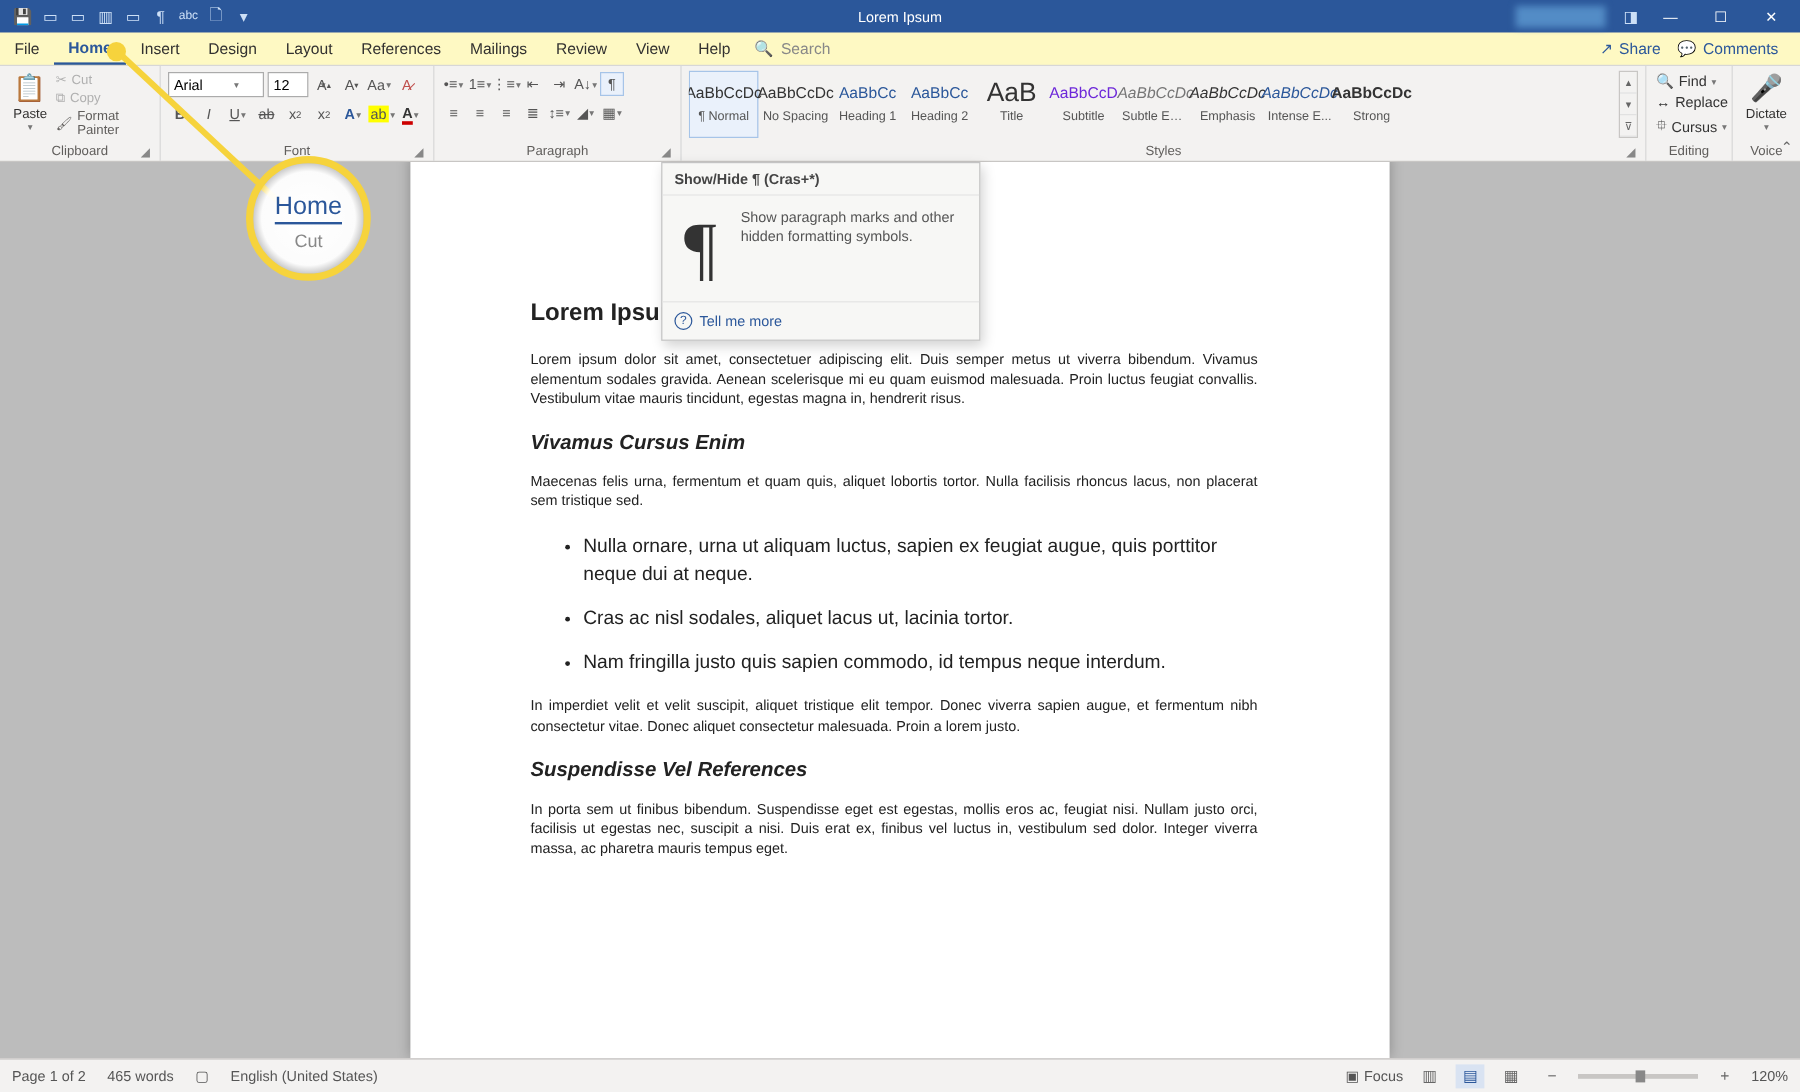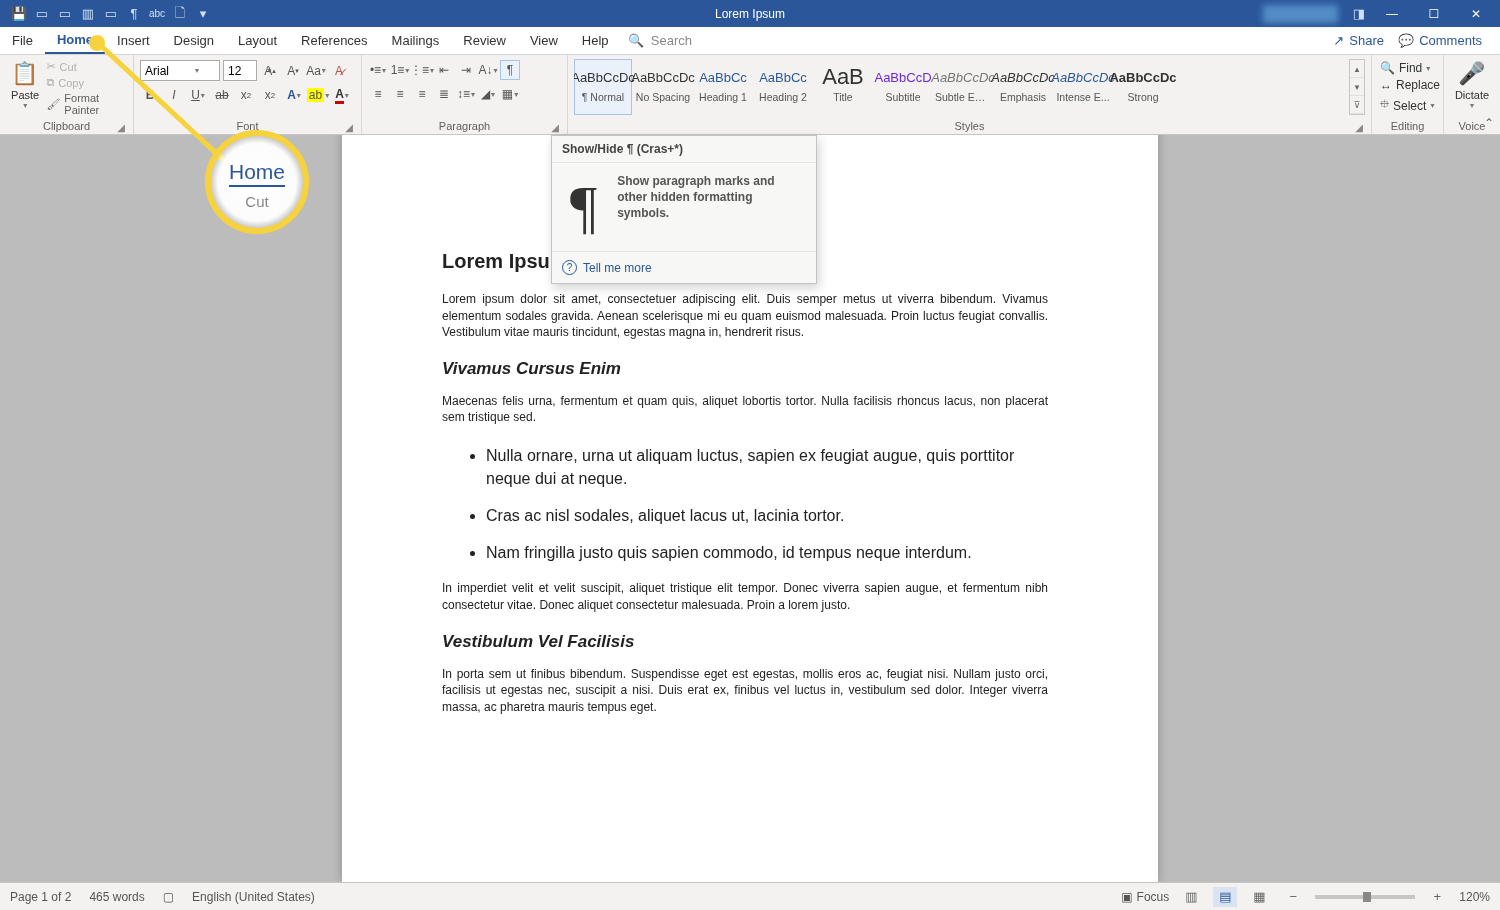--- a/index.html
+++ b/index.html
@@ -8,21 +8,21 @@
 
 .titlebar { height: 27px; background: #2b579a; display: flex; align-items: center; color: #fff; font-size: 12px; position: relative; }
 .qat { display: flex; gap: 1px; padding-left: 8px; }
 .qat-btn { width: 22px; height: 22px; display:flex; align-items:center; justify-content:center; color:#cde0f7; font-size:13px; cursor:pointer; }
 .title-center { position: absolute; left: 50%; transform: translateX(-50%); color:#fff; }
 .win-controls { margin-left:auto; display:flex; align-items:center; gap:2px; padding-right:4px;}
 .user-placeholder { width:75px; height:18px; background:#538cc6; filter:blur(3px); margin-right:8px;}
 .win-btn { width:40px; height:27px; display:flex; align-items:center; justify-content:center; color:#fff; font-size:12px; cursor:pointer; }
 
 
-.menubar { height: 28px; background: #ffffff; border-bottom:1px solid #d7d7d7; display:flex; align-items:center; font-size:13px; color:#323130; }
+.menubar { height: 28px; background: #fef9c3; border-bottom:1px solid #d7d7d7; display:flex; align-items:center; font-size:13px; color:#323130; }
 .menu-tab { padding: 0 12px; height:100%; display:flex; align-items:center; cursor:pointer; }
 .menu-tab.active { color:#2b579a; border-bottom:2px solid #2b579a; font-weight:600; }
 .menubar-right { margin-left:auto; display:flex; align-items:center; gap:14px; padding-right:18px; color:#2b579a; }
 .share-btn, .comments-btn { display:flex; align-items:center; gap:5px; font-size:13px; cursor:pointer; }
 .searchbox { display:flex; align-items:center; gap:6px; color:#605e5c; margin-left:8px;}
 
 
 .ribbon { height:80px; background:#f3f2f1; border-bottom:1px solid #c8c6c4; display:flex; position:relative; }
 .group { border-right:1px solid #d7d7d7; display:flex; flex-direction:column; padding:2px 6px 0 6px; }
 .group-content { flex:1; display:flex; align-items:flex-start; }
@@ -65,21 +65,21 @@
 .page p { font-size:12px; line-height:1.38; text-align:justify; margin-bottom:18px;}
 .page h2 { font-size:17px; font-style:italic; font-weight:700; font-family:Arial,sans-serif; margin-bottom:14px;}
 .page ul { list-style:disc; padding-left:44px; margin-bottom:16px;}
 .page ul li { font-size:16px; line-height:1.45; margin-bottom:14px;}
 
 
 .tooltip { position:absolute; left:551px; top:135px; width:266px; background:#f7f7f5; border:1px solid #c3c3c3; box-shadow:2px 4px 10px rgba(0,0,0,.18); font-size:12px; color:#555; z-index:50;}
 .tooltip-title { padding:6px 10px; font-weight:600; color:#444; border-bottom:1px solid #e4e4e4;}
 .tooltip-body { display:flex; padding:10px; gap:12px; border-bottom:1px solid #e4e4e4;}
 .tooltip-icon { font-size:60px; font-family:Georgia,serif; color:#333; line-height:1; padding:4px 8px;}
-.tooltip-text p { margin-bottom:10px; line-height:1.35;font-weight:bold;}
+.tooltip-text p { margin-bottom:10px; line-height:1.35;}
 .tooltip-footer { display:flex; align-items:center; gap:6px; padding:8px 10px; color:#2b579a; cursor:pointer;}
 .tooltip-footer .q { width:15px; height:15px; border:1px solid #2b579a; border-radius:50%; display:flex; align-items:center; justify-content:center; font-size:10px;}
 
 
 .callout-line { position:absolute; left:98px; top:43px; width:150px; height:155px; z-index:40; pointer-events:none;}
 .callout-circle { position:absolute; left:205px; top:130px; width:104px; height:104px; border-radius:50%; border:6px solid #f6d33c; background: radial-gradient(circle at center, rgba(255,255,255,.98) 30%, rgba(255,255,255,.95) 60%, rgba(255,255,255,.0) 74%); z-index:41; display:flex; flex-direction:column; align-items:center; justify-content:center; font-family:"Segoe UI"; pointer-events:none;}
 .callout-circle .ho { font-size:21px; color:#2b579a; border-bottom:2px solid #2b579a; padding-bottom:1px; margin-top:6px;}
 .callout-circle .cu { font-size:15px; color:#888; margin-top:6px;}
 .small-dot { position:absolute; left:89px; top:35px; width:16px; height:16px; border-radius:50%; background:#f6d33c; z-index:42; pointer-events:none;}
 
@@ -299,21 +299,21 @@
         </div>
     </div>
     <div class="group-label"><span>Styles</span><span class="dialog-launch">◢</span></div>
   </div>
 
   <div class="group" style="width:72px">
     <div class="group-content">
       <div class="editing-col">
         <div>🔍<span>Find</span><span style="font-size:8px;color:#777">▾</span></div>
         <div>↔<span>Replace</span></div>
-        <div>⯐<span>Select</span><span style="font-size:8px;color:#777">▾</span></div>
+        <div>⯐<span>Cursus</span><span style="font-size:8px;color:#777">▾</span></div>
       </div>
     </div>
     <div class="group-label"><span>Editing</span></div>
   </div>
 
   <div class="group" style="width:56px;border-right:none">
     <div class="group-content">
       <div class="big-btn">
         <div class="icon" style="color:#2b579a">🎤</div>
           <span>Dictate</span>
@@ -331,21 +331,21 @@
     <h1>Lorem Ipsum</h1>
     <p>Lorem ipsum dolor sit amet, consectetuer adipiscing elit. Duis semper metus ut viverra bibendum. Vivamus elementum sodales gravida. Aenean scelerisque mi eu quam euismod malesuada. Proin luctus feugiat convallis. Vestibulum vitae mauris tincidunt, egestas magna in, hendrerit risus.</p>
     <h2>Vivamus Cursus Enim</h2>
     <p>Maecenas felis urna, fermentum et quam quis, aliquet lobortis tortor. Nulla facilisis rhoncus lacus, non placerat sem tristique sed.</p>
     <ul>
       <li>Nulla ornare, urna ut aliquam luctus, sapien ex feugiat augue, quis porttitor neque dui at neque.</li>
       <li>Cras ac nisl sodales, aliquet lacus ut, lacinia tortor.</li>
       <li>Nam fringilla justo quis sapien commodo, id tempus neque interdum.</li>
     </ul>
     <p>In imperdiet velit et velit suscipit, aliquet tristique elit tempor. Donec viverra sapien augue, et fermentum nibh consectetur vitae. Donec aliquet consectetur malesuada. Proin a lorem justo.</p>
-    <h2>Vestibulum Vel Facilisis</h2>
+    <h2>Suspendisse Vel References</h2>
     <p>In porta sem ut finibus bibendum. Suspendisse eget est egestas, mollis eros ac, feugiat nisi. Nullam justo orci, facilisis ut egestas nec, suscipit a nisi. Duis erat ex, finibus vel luctus in, vestibulum sed dolor. Integer viverra massa, ac pharetra mauris tempus eget.</p>
   </div>
 </div>
 
 <div class="tooltip">
   <div class="tooltip-title">Show/Hide ¶ (Cras+*)</div>
   <div class="tooltip-body">
     <div class="tooltip-icon">¶</div>
     <div class="tooltip-text">
       <p>Show paragraph marks and other hidden formatting symbols.</p>

